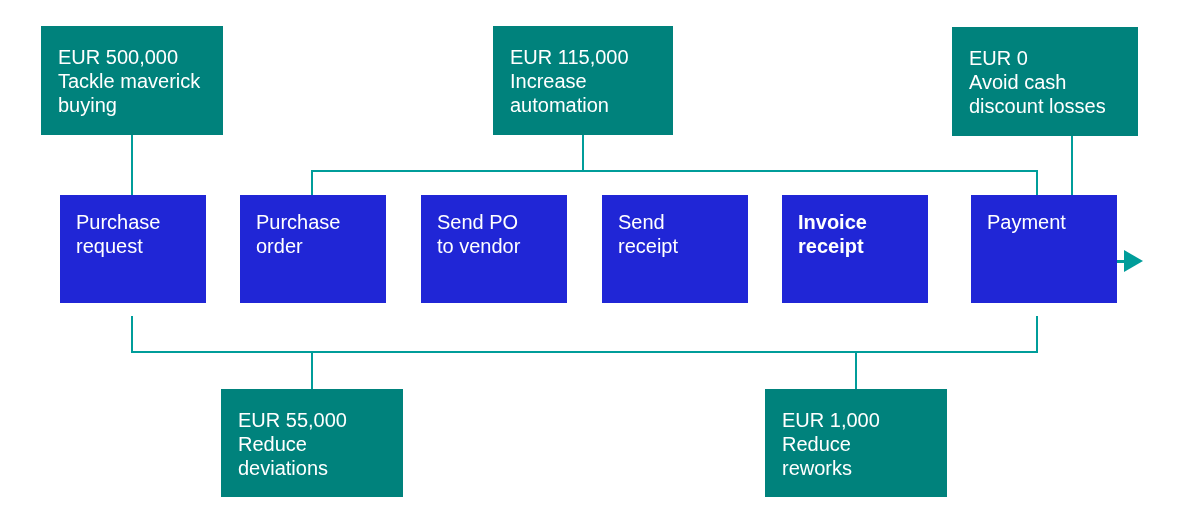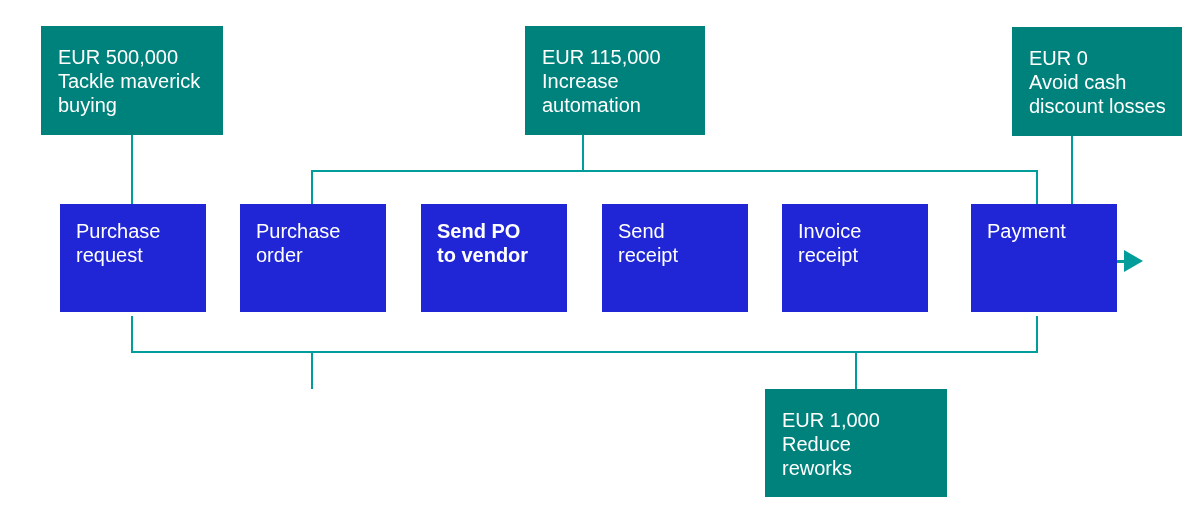--- a/index.html
+++ b/index.html
@@ -28,21 +28,21 @@
     background: var(--benefit-box, #00827c);
     padding: 19px 14px 0 17px;
     width: 182px;
     height: 109px;
   }
   .step {
     background: var(--process-box, #2026d6);
     padding: 15px 12px 0 16px;
     width: 146px;
     height: 108px;
-    top: 204px;
+    top: 195px;
   }
   .line {
     position: absolute;
     background: var(--connector, #009d9a);
   }
   .vline { width: 2px; }
   .hline { height: 2px; }
   .arrow-shaft {
     position: absolute;
     left: 1109px;
@@ -56,31 +56,31 @@
     left: 1124px;
     top: 250px;
     width: 0;
     height: 0;
     border-top: 11px solid transparent;
     border-bottom: 11px solid transparent;
     border-left: 19px solid var(--connector, #009d9a);
   }
   
   .benefit-a { left: 41px;  top: 26px; }
-  .benefit-b { left: 493px; top: 26px; width: 180px; margin-left: 32px; }
-  .benefit-c { left: 1012px; top: 27px; width: 170px; }
+  .benefit-b { left: 493px; top: 26px; width: 180px; }
+  .benefit-c { left: 952px; top: 27px; width: 186px; }
   
   .benefit-d { left: 221px; top: 389px; height: 108px; }
   .benefit-e { left: 765px; top: 389px; height: 108px; }
   
   .step-1 { left: 60px;  }
   .step-2 { left: 240px; }
-  .step-3 { left: 421px; font-weight: bold; }
+  .step-3 { left: 421px; }
   .step-4 { left: 602px; }
-  .step-5 { left: 782px; }
+  .step-5 { left: 782px; font-weight: bold; }
   .step-6 { left: 963px; margin-left: 8px; }
   
   .c-a-down        { left: 131px;  top: 135px; height: 73px; }
   .c-b-down        { left: 582px;  top: 135px; height: 36px; }
   .c-top-h         { left: 311px;  top: 170px; width: 727px; }
   .c-top-drop-po   { left: 311px;  top: 170px; height: 38px; }
   .c-top-drop-pay  { left: 1036px; top: 170px; height: 38px; }
   .c-c-down        { left: 1071px; top: 136px; height: 72px; }
   .c-pr-down       { left: 131px;  top: 316px; height: 37px; }
   .c-bottom-h      { left: 131px;  top: 351px; width: 907px; }
@@ -113,20 +113,23 @@
 buying</span></div>
 
   <div class="box benefit benefit-b"><span>EUR 115,000</span>
 <span>Increase
 automation</span></div>
 
   <div class="box benefit benefit-c"><span>EUR 0</span>
 <span>Avoid cash
 discount losses</span></div>
 
+  <div class="box benefit benefit-d"><span>EUR 55,000</span>
+<span>Reduce
+deviations</span></div>
 
   <div class="box benefit benefit-e"><span>EUR 1,000</span>
 <span>Reduce
 reworks</span></div>
 
   <div class="box step step-1"><span>Purchase
 request</span></div>
   <div class="box step step-2"><span>Purchase
 order</span></div>
   <div class="box step step-3"><span>Send PO

